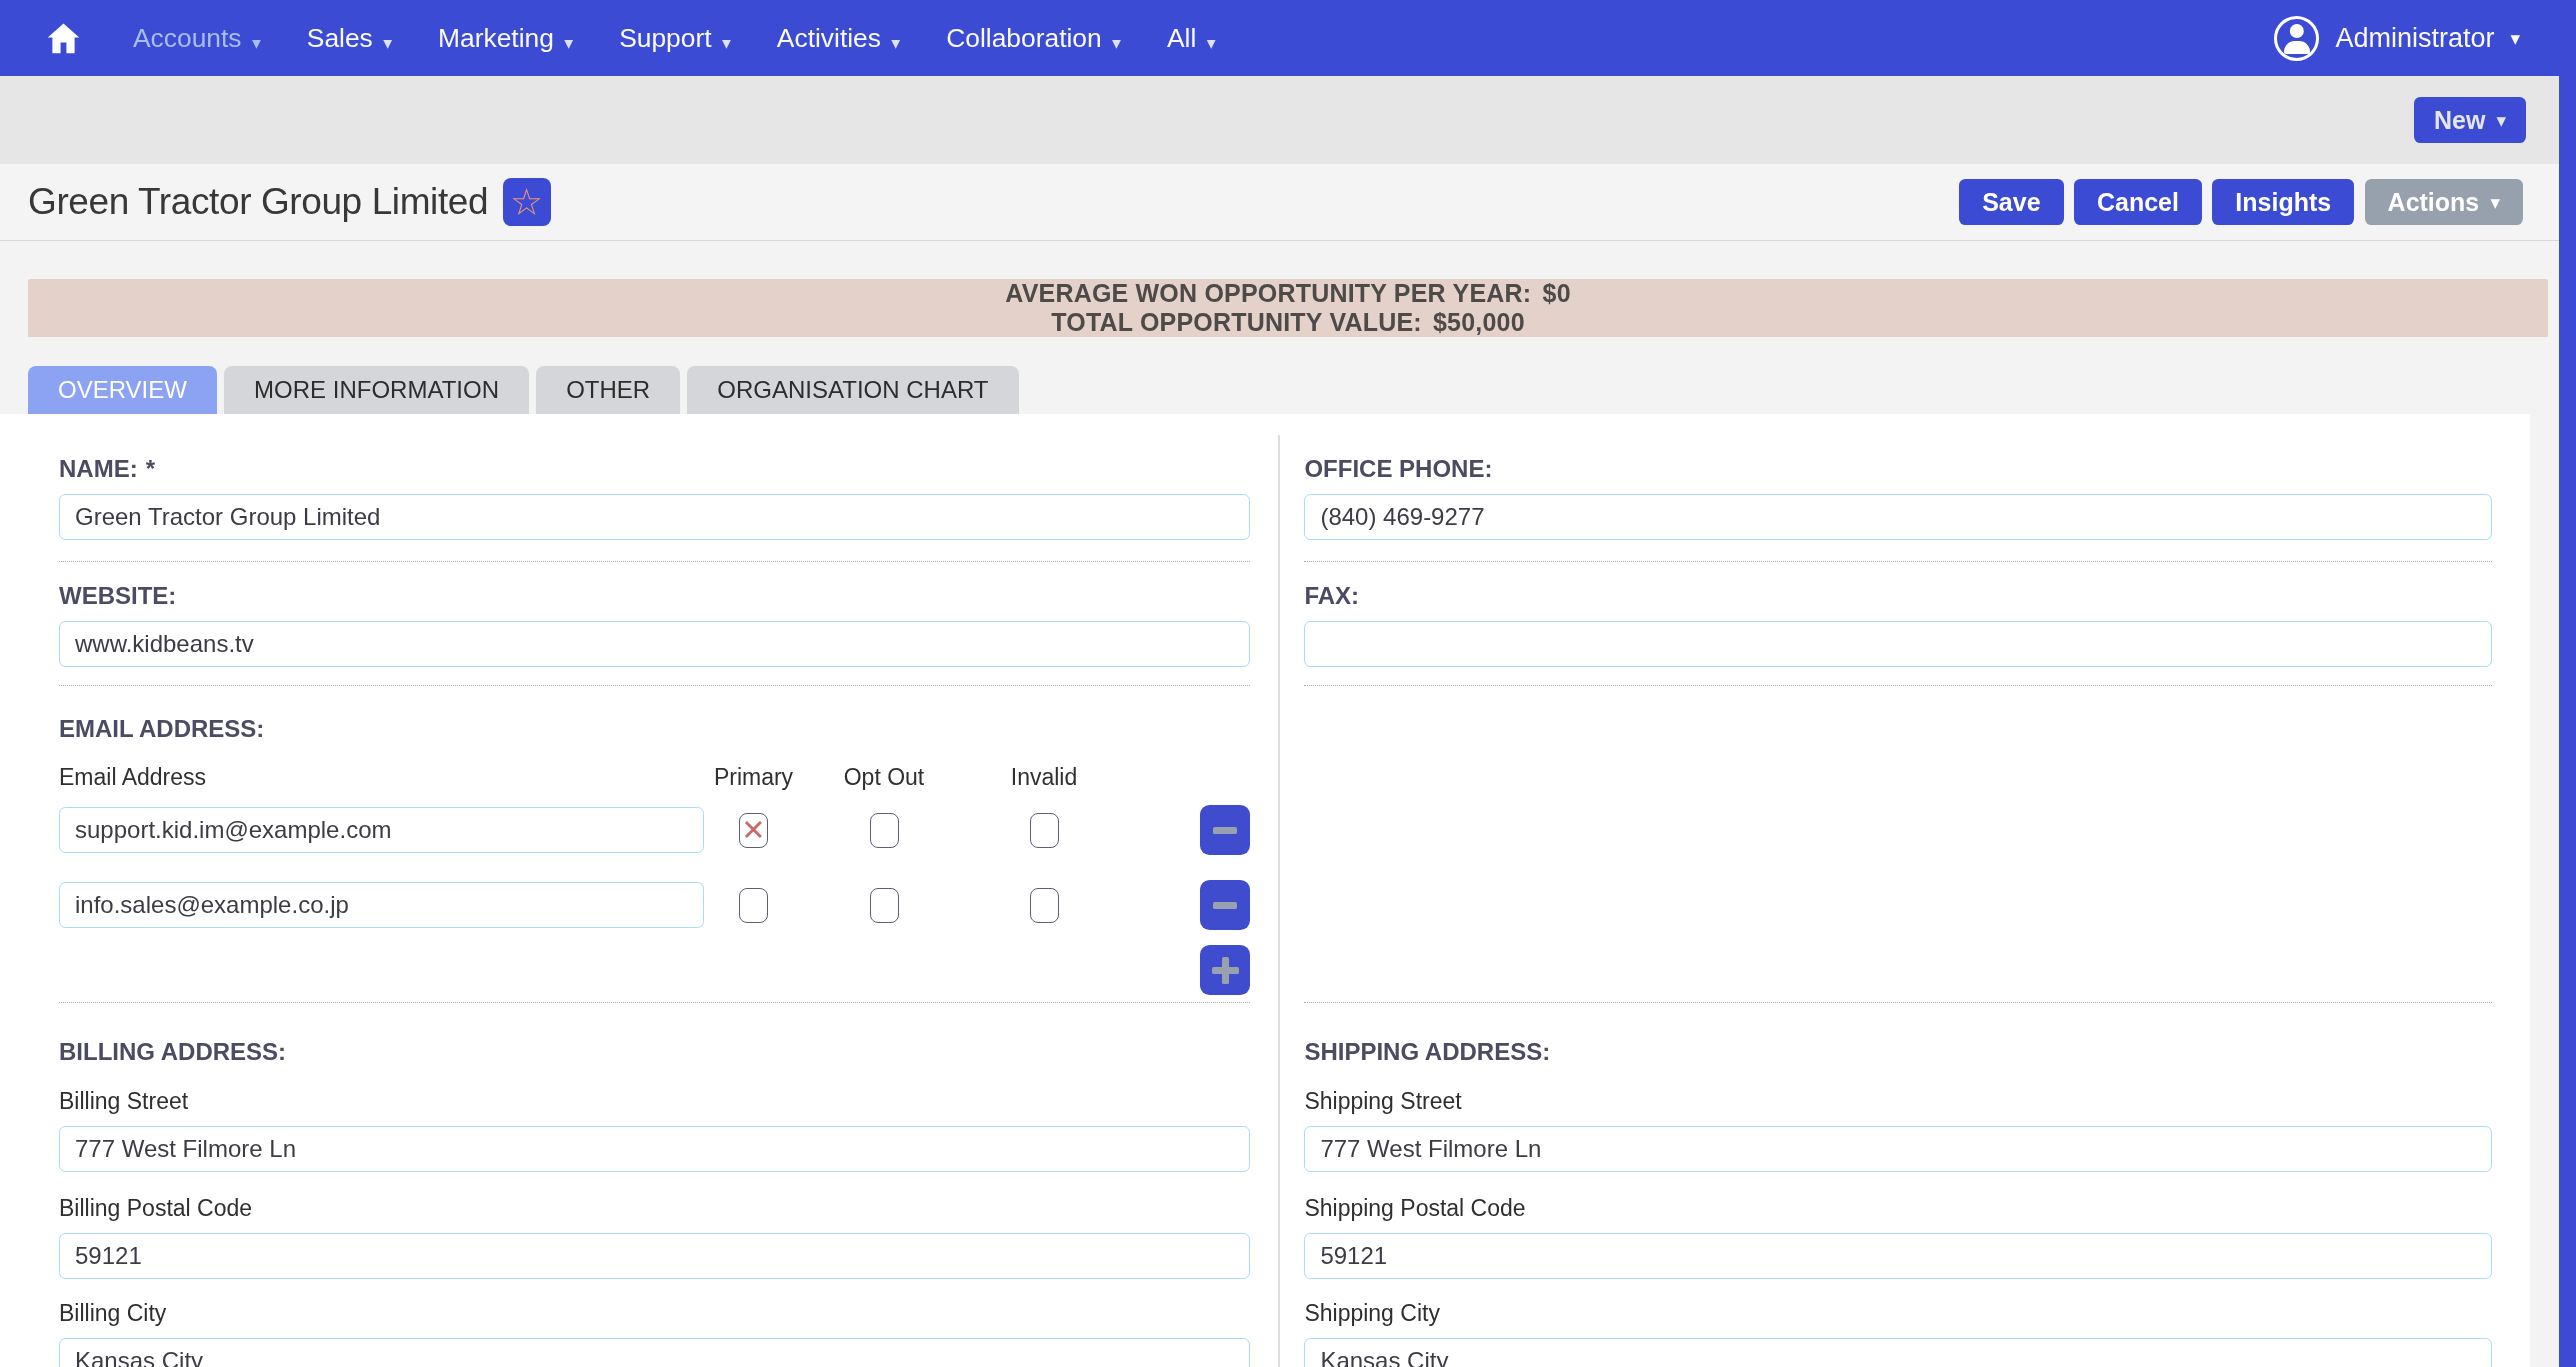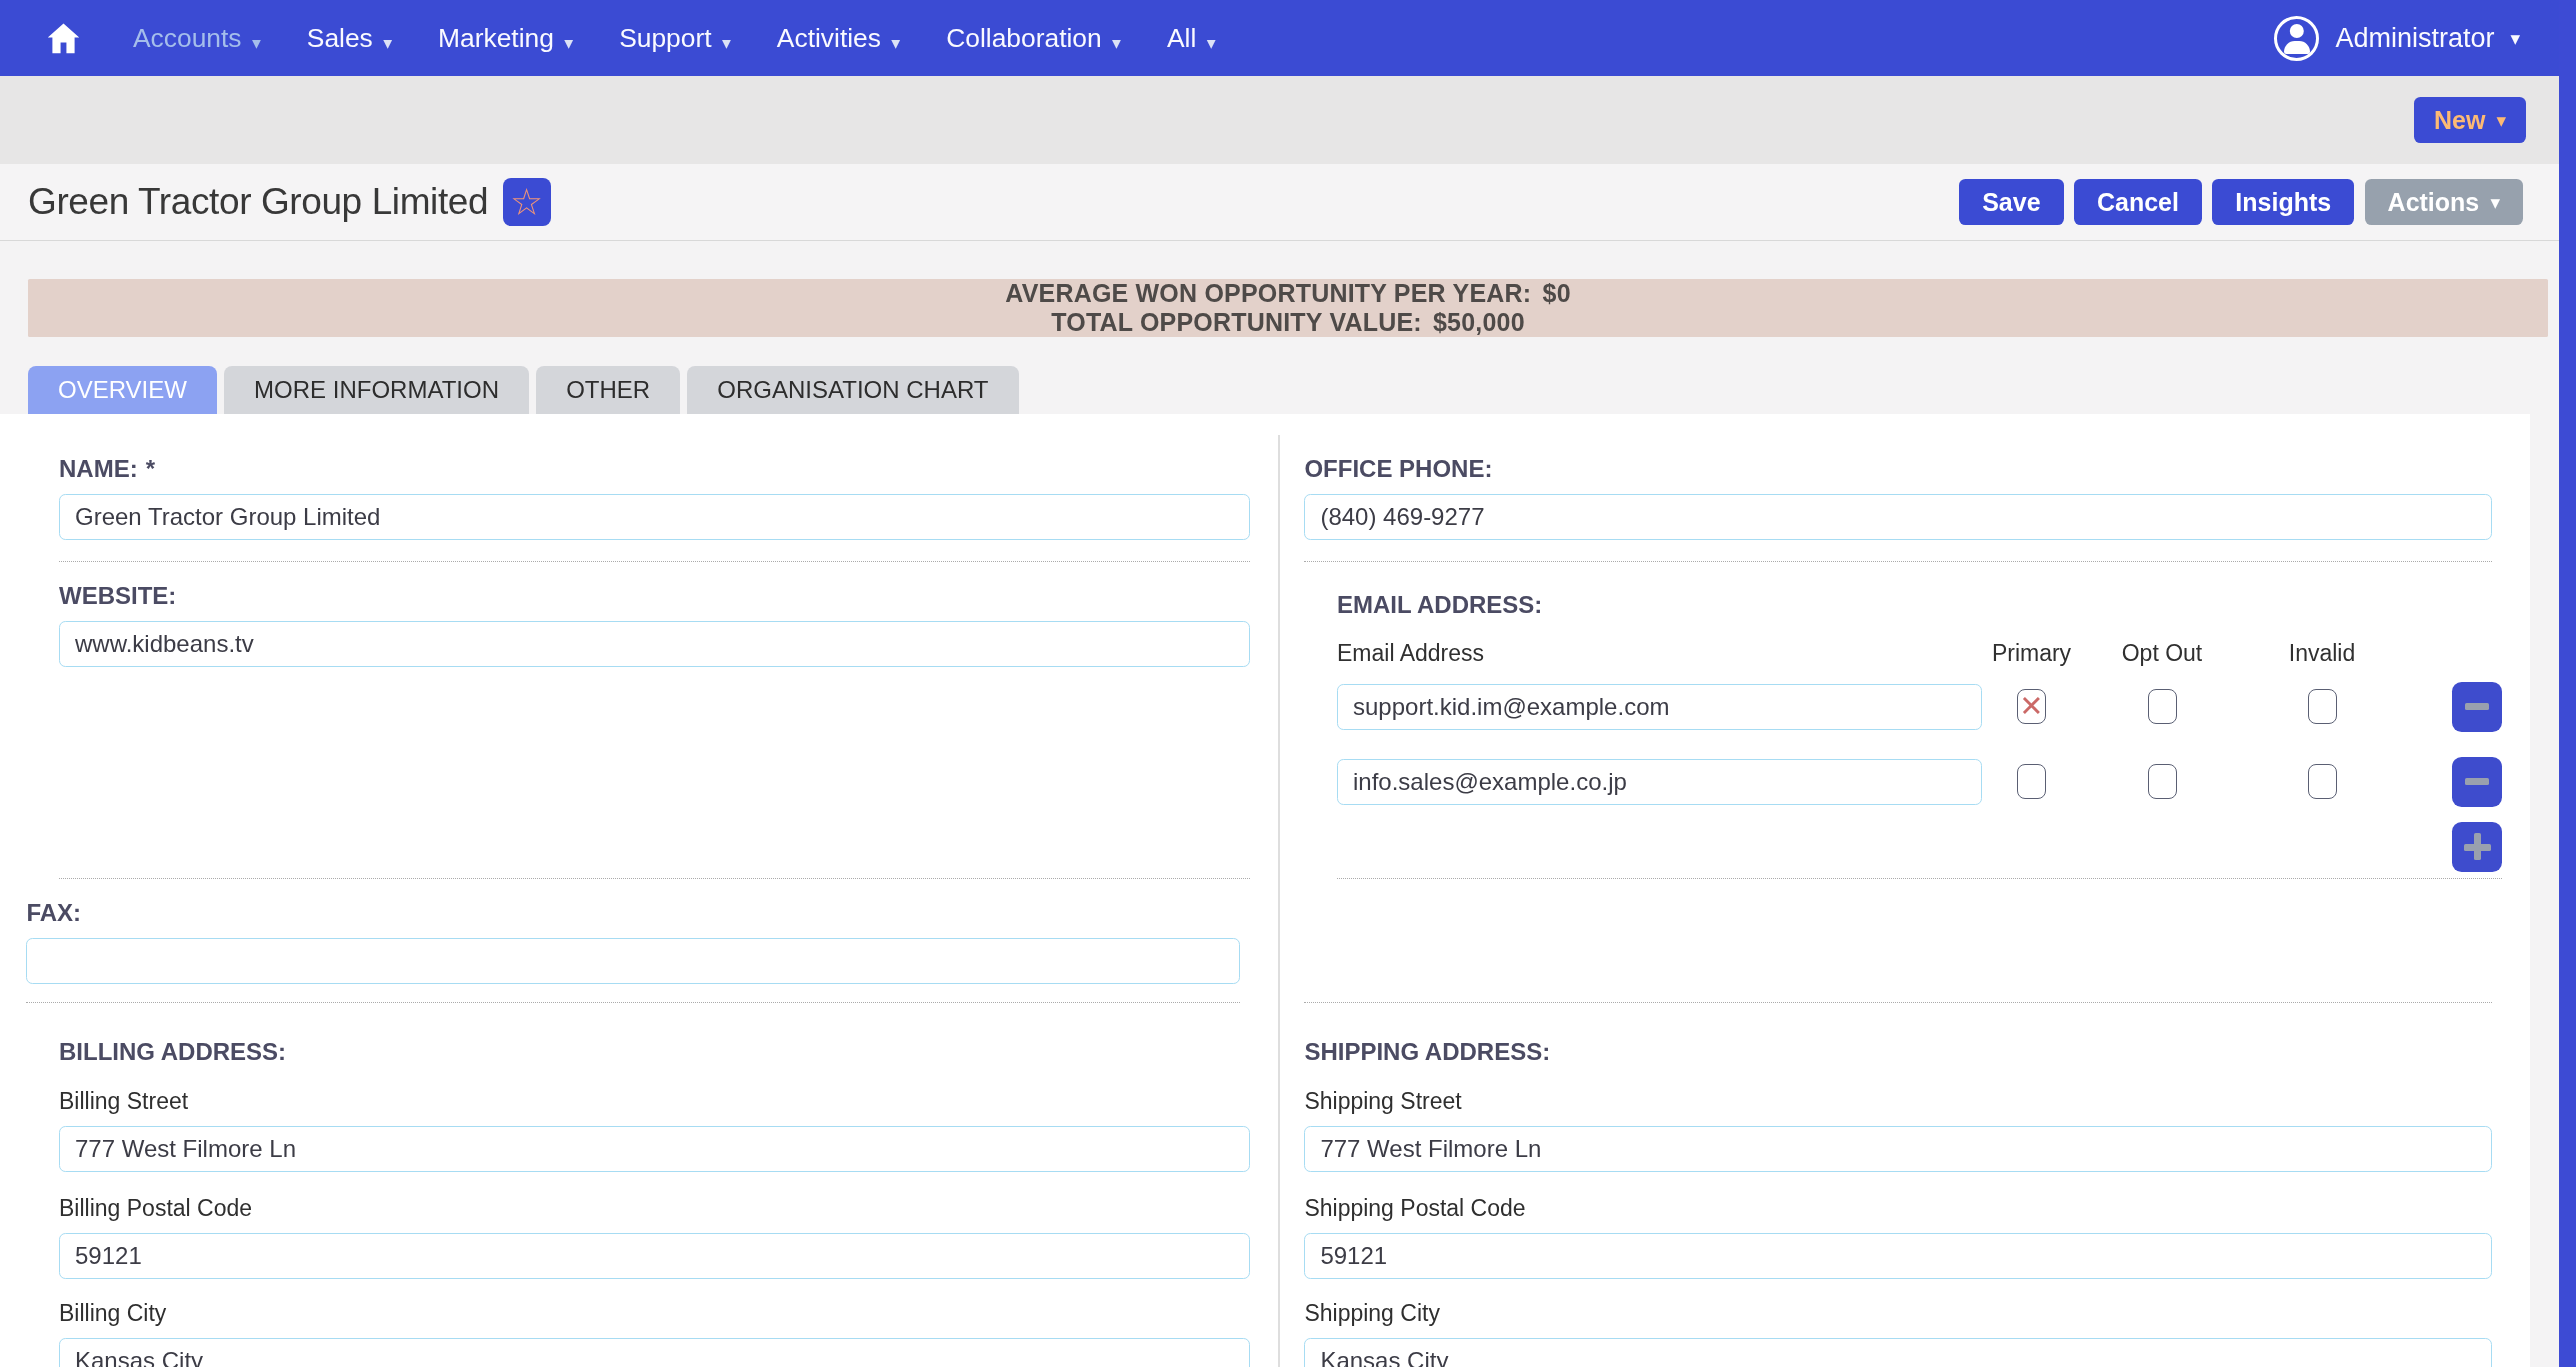--- a/index.html
+++ b/index.html
@@ -44,21 +44,21 @@
     font-family: inherit;
   }
   .search-box input::placeholder { color: #8A9097; }
   .search-btn {
     width: 70px; border: none; background: #3B4BD3;
     border-radius: 0 9.6px 9.6px 0; cursor: pointer;
     display: flex; align-items: center; justify-content: center;
   }
   .new-btn {
     margin-left: auto; height: 46px; min-width: 112px;
-    background: #3B4BD3; color: #fdba74; border: none; border-radius: 6.4px;
+    background: #3B4BD3; color: #e5e5e5; border: none; border-radius: 6.4px;
     font-weight: bold; font-size: 25px; font-family: inherit;
     display: flex; align-items: center; justify-content: center; gap: 11.2px; cursor: pointer;
   }
   .btn-caret { font-size: 19px; line-height: 1; }
 
   
   .title-row {
     height: 77px; border-bottom: 1.6px solid #D8D8D8;
     display: flex; align-items: center;
     padding: 0 53px 0 28px; background: #F5F4F5;
@@ -264,20 +264,27 @@
         <input class="text-input" type="text" value="(840) 469-9277" style="">
       </div>
     </div>
 
     <div class="cell cell-l">
       <div class="inner pt2 pb2">
         <div class="flabel">WEBSITE:</div>
         <input class="text-input" type="text" value="www.kidbeans.tv" style="">
       </div>
     </div>
+    <div class="cell cell-r">
+      <div class="inner pt2 pb2">
+        <div class="flabel">FAX:</div>
+        <input class="text-input" type="text" value="" style="">
+      </div>
+    </div>
+
     <div class="cell cell-l">
       <div class="inner pt3 pb3">
         <div class="flabel">EMAIL ADDRESS:</div>
         <div class="email-grid headers">
           <span class="eh">Email Address</span>
           <span class="eh c">Primary</span>
           <span class="eh c">Opt Out</span>
           <span class="eh c">Invalid</span>
           <span></span>
         </div>
@@ -299,27 +306,20 @@
               <span class="minus-bar"></span>
             </button>
         </div>
         <div class="plus-row">
           <button class="row-btn">
               <span class="plus-glyph"></span>
             </button>
         </div>
       </div>
     </div>
-
-    <div class="cell cell-r">
-      <div class="inner pt2 pb2">
-        <div class="flabel">FAX:</div>
-        <input class="text-input" type="text" value="" style="">
-      </div>
-    </div>
     <div class="cell cell-r">
       <div class="inner pt3 pb3"></div>
     </div>
 
     <div class="cell cell-l">
       <div class="inner last pt4">
         <div class="flabel addr-head">BILLING ADDRESS:</div>
         <div class="slabel mt-a">Billing Street</div>
         <input class="text-input" type="text" value="777 West Filmore Ln" style="">
         <div class="slabel mt-b">Billing Postal Code</div>

